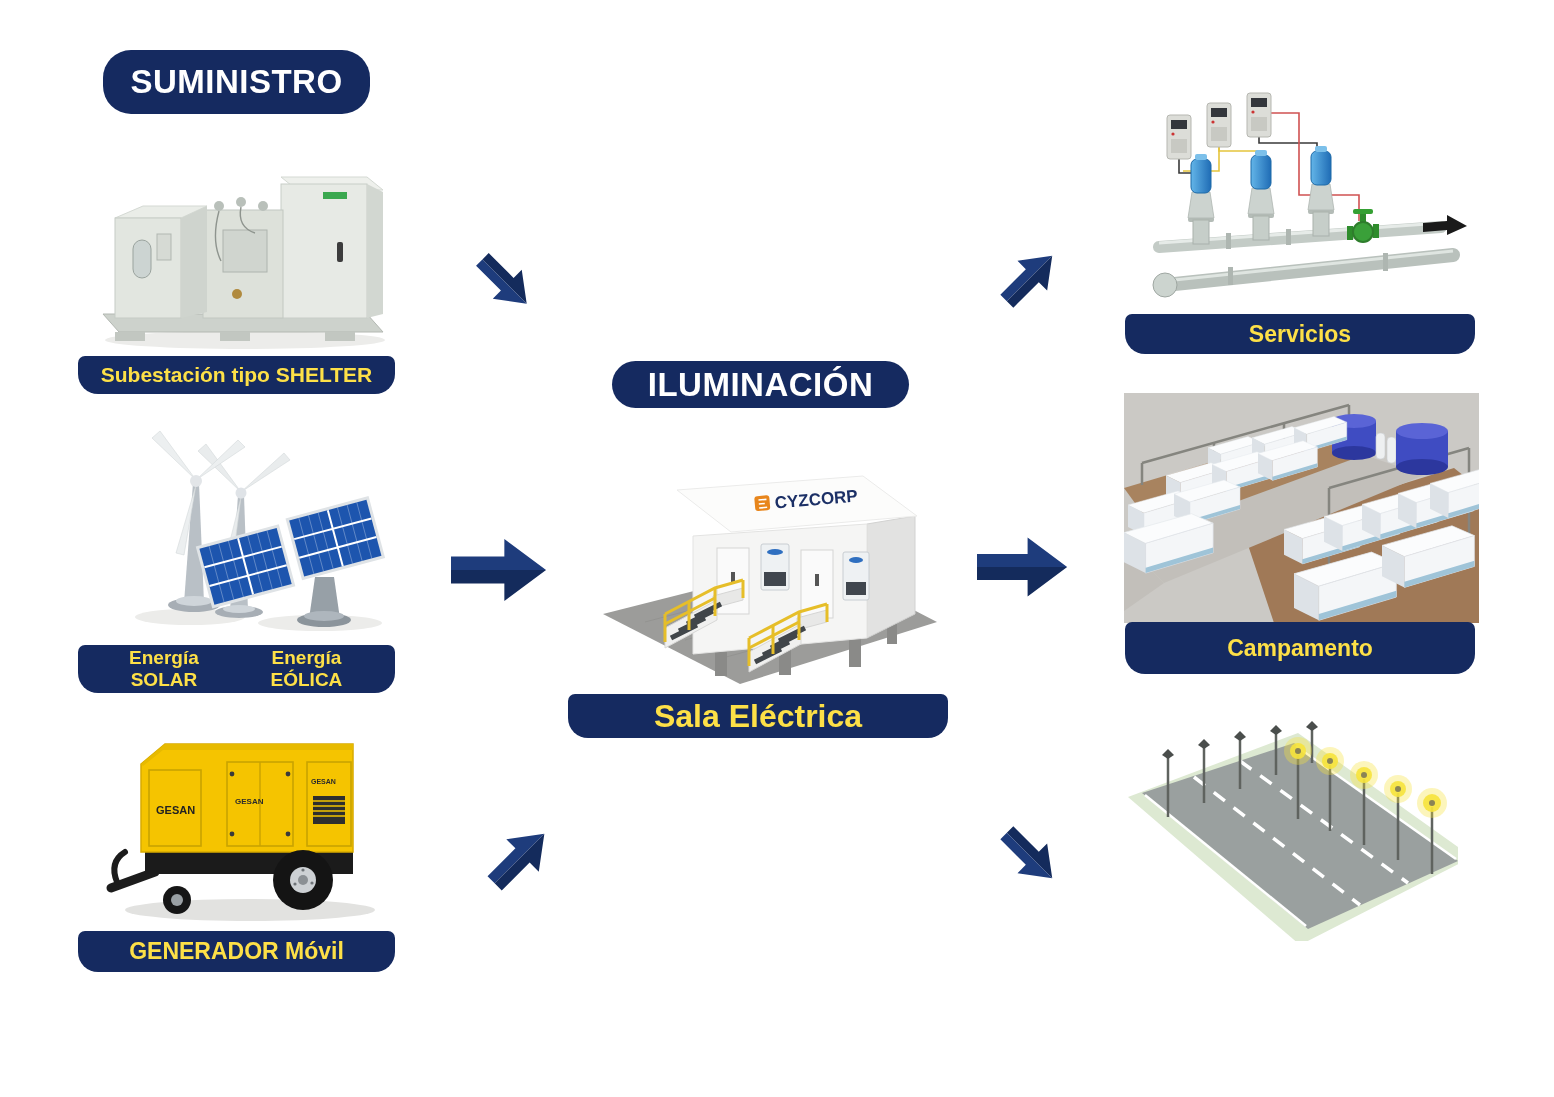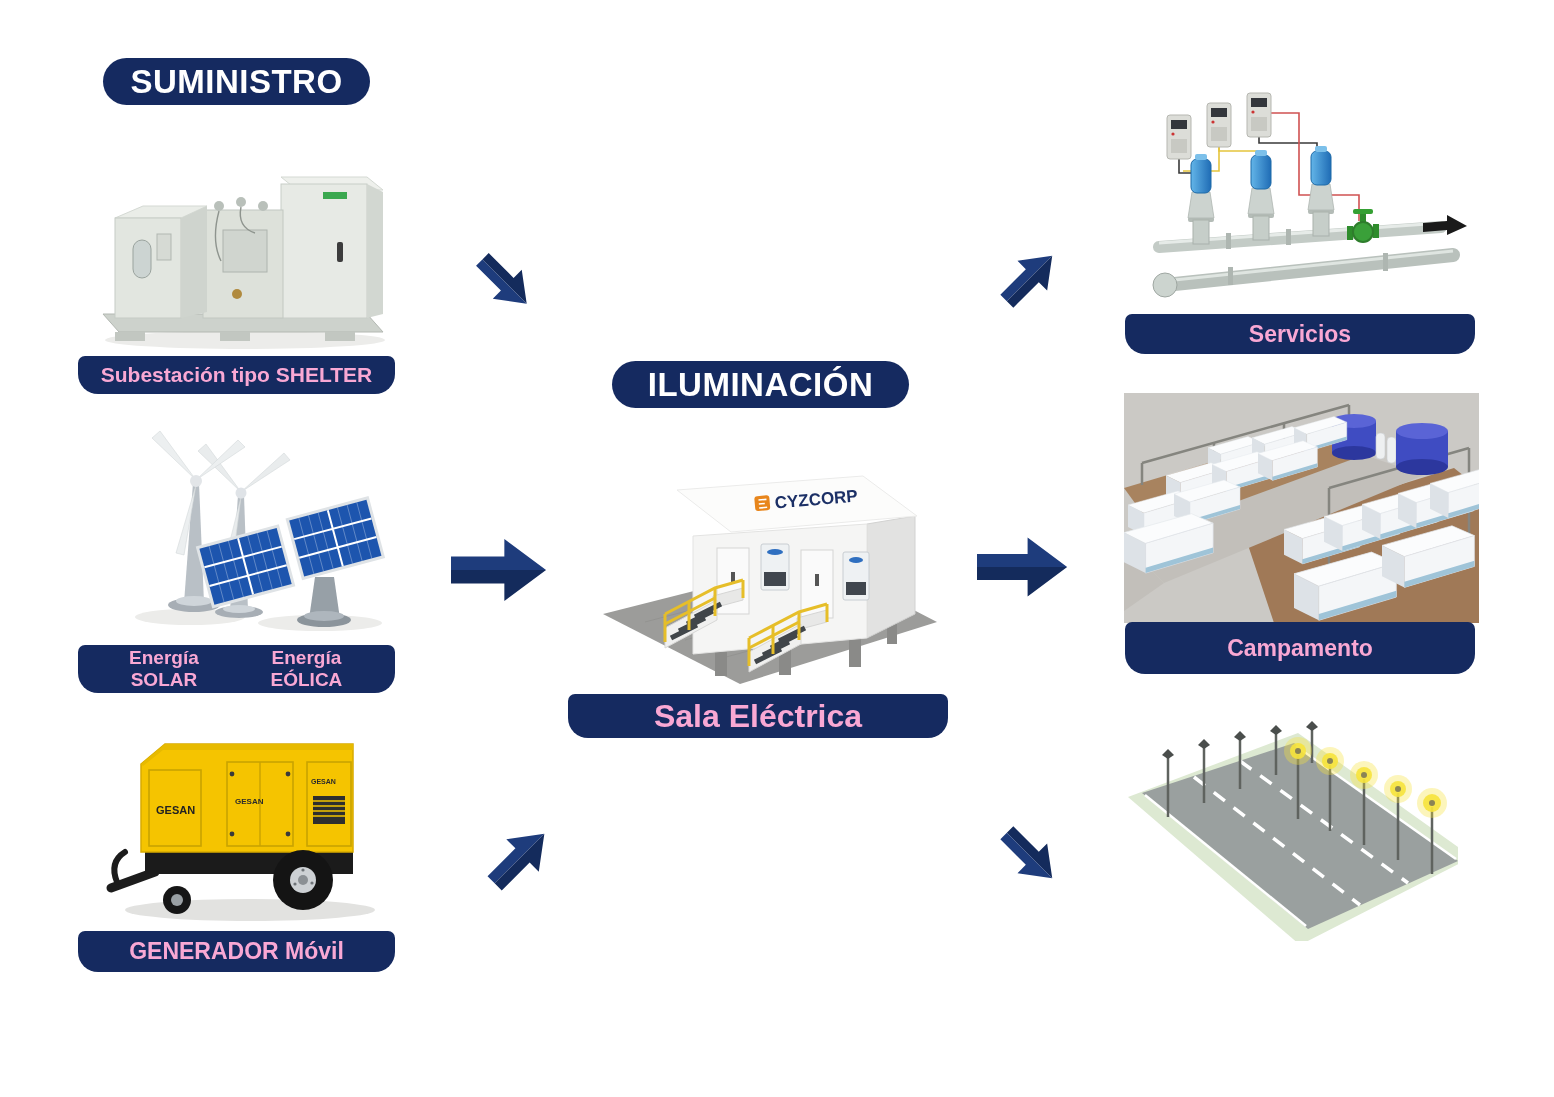--- a/index.html
+++ b/index.html
@@ -6,21 +6,21 @@
   .stage{
     position:relative;width:1554px;height:1097px;background:#fff;
     font-family:"Liberation Sans",sans-serif;overflow:hidden;
   }
   .pill{
     position:absolute;background:var(--navy);color:#fff;border-radius:28px;
     display:flex;align-items:center;justify-content:center;
     font-weight:700;font-size:33px;letter-spacing:.5px;
   }
   .bar{
-    position:absolute;background:var(--navy);color:#f9a8d4;
+    position:absolute;background:var(--navy);color:#fde047;
     border-radius:7px 7px 20px 20px;
     display:flex;align-items:center;justify-content:center;
     font-weight:700;font-size:21px;
   }
   .bar.split{justify-content:space-between;padding:0 16px;box-sizing:border-box;font-size:19px;}
   .img{position:absolute;}
   .img svg{width:100%;height:100%;display:block;}
   .arrow{position:absolute;display:flex;align-items:center;justify-content:center;}
   .arrow svg{width:100%;height:100%;overflow:visible;}
   .arrow.up-right svg{transform:rotate(-45deg) scale(.78);}
@@ -29,21 +29,21 @@
   .arr-bot{fill:var(--arrow-dark);}
   .down-right .arr-top{fill:var(--arrow-dark);}
   .down-right .arr-bot{fill:var(--arrow-light);}
   .svgtxt{font-family:"Liberation Sans",sans-serif;font-weight:700;}
 </style>
 </head>
 <body>
 
 <div class="stage">
 
-  <div class="pill" style="left:103px;top:58px;width:267px;height:47px;">
+  <div class="pill" style="left:103px;top:50px;width:267px;height:64px;">
     <span>SUMINISTRO</span>
   </div>
 
   <div class="img" style="left:85px;top:122px;width:310px;height:232px;">
     <svg viewBox="0 0 310 232">
       <ellipse cx="160" cy="218" rx="140" ry="9" fill="#ececea"></ellipse>
       <polygon points="18,192 282,192 298,210 34,210" fill="#cdd2cc" stroke="#b3b8b2" stroke-width="1"></polygon>
       <rect x="30" y="210" width="30" height="9" fill="#c2c7c1"></rect>
       <rect x="135" y="210" width="30" height="9" fill="#c2c7c1"></rect>
       <rect x="240" y="210" width="30" height="9" fill="#c2c7c1"></rect>

